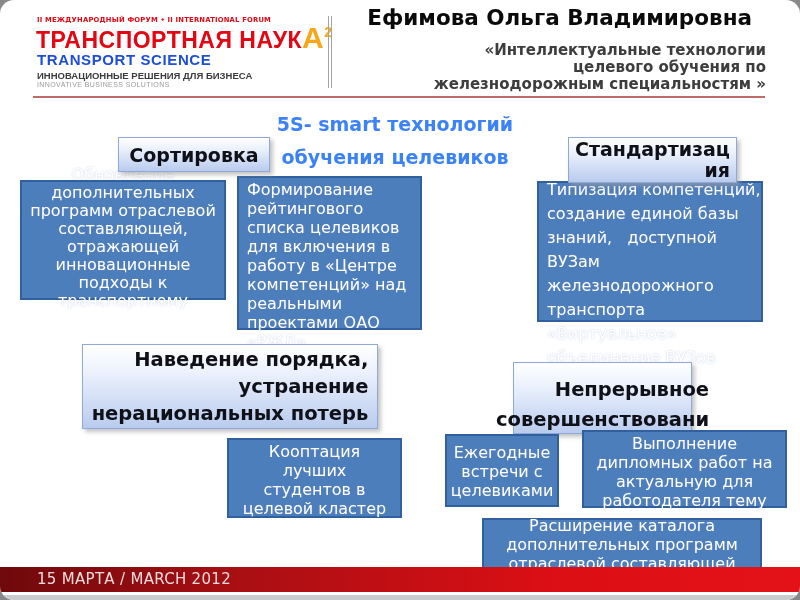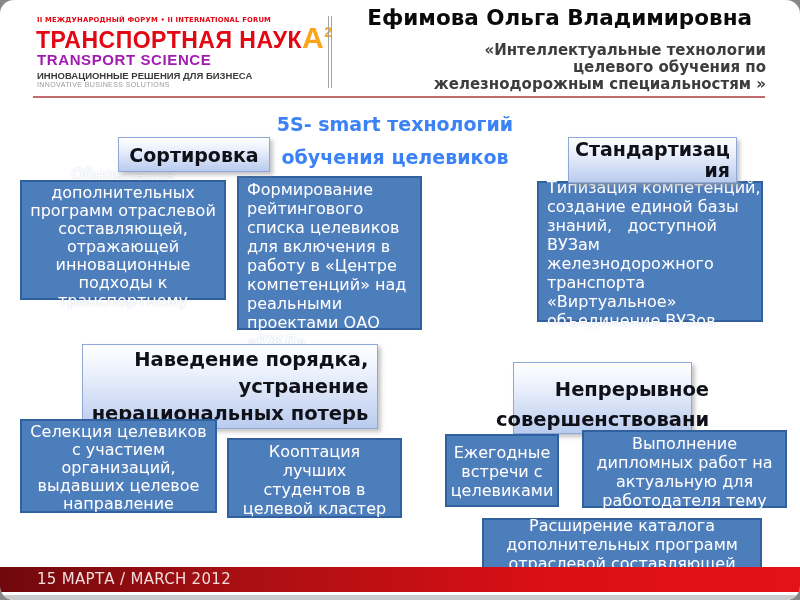--- a/index.html
+++ b/index.html
@@ -7,21 +7,21 @@
          font-family:"DejaVu Sans",sans-serif;border-radius:14px;}
   .abs{position:absolute;}
 
   
   .forum-line{left:37px;top:16px;font-size:6.8px;font-weight:bold;color:#e30613;letter-spacing:.2px;}
   .brand-row{left:36px;top:24px;font-family:"Liberation Sans",sans-serif;font-weight:bold;
              font-size:23px;color:#e30613;letter-spacing:.5px;white-space:nowrap;}
   .brand-a{font-size:30px;color:#f9a61a;line-height:23px;}
   .brand-sup{font-size:14px;color:#f9a61a;vertical-align:11px;}
   .brand-en{left:37px;top:51px;font-family:"Liberation Sans",sans-serif;font-weight:bold;
-            font-size:15px;color:#a21caf;letter-spacing:.6px;}
+            font-size:15px;color:#1d4ed8;letter-spacing:.6px;}
   .tagline-ru{left:37px;top:70px;font-family:"Liberation Sans",sans-serif;font-weight:bold;
               font-size:9.5px;color:#3b3b3b;}
   .tagline-en{left:37px;top:81px;font-family:"Liberation Sans",sans-serif;
               font-size:7px;color:#9a9a9a;letter-spacing:.4px;}
   .v-divider{left:328px;top:16px;width:2px;height:72px;
              border-left:1px solid #a3a3a3;border-right:1px solid #a3a3a3;}
   .author{right:48px;top:5px;font-size:21.5px;font-weight:bold;color:#0a0a0a;white-space:nowrap;}
   .subtitle{right:34px;top:42px;text-align:right;font-size:15px;font-weight:bold;color:#3d3d3d;
             line-height:17px;white-space:pre-wrap;}
   .header-rule{left:33px;top:96px;width:732px;height:2px;background:#c06c6a;}
@@ -43,21 +43,21 @@
 
   
   .card{background:#4d7ebc;border:2px solid #31609e;color:#ffffff;font-size:16px;
         white-space:pre-wrap;text-shadow:0 0 2px rgba(110,140,190,.45);}
   .card .txt{position:absolute;left:0;right:0;}
   .card-update{left:20px;top:180px;width:202px;height:116px;z-index:2;}
   .card-update .txt{top:-16px;text-align:center;line-height:18px;}
   .card-form{left:237px;top:176px;width:181px;height:150px;z-index:2;}
   .card-form .txt{top:2px;left:8px;text-align:left;line-height:19px;}
   .card-typ{left:537px;top:181px;width:222px;height:137px;z-index:2;}
-  .card-typ .txt{top:-5px;left:8px;text-align:left;line-height:19px;}
+  .card-typ .txt{top:-5px;left:8px;text-align:left;line-height:24px;}
   .card-select{left:20px;top:419px;width:193px;height:90px;z-index:4;}
   .card-select .txt{top:2px;text-align:center;line-height:18px;}
   .card-coopt{left:227px;top:438px;width:152px;height:76px;z-index:4;padding-left:19px;}
   .card-coopt .txt{top:2px;text-align:center;line-height:19px;}
   .card-meet{left:445px;top:434px;width:110px;height:69px;z-index:4;}
   .card-meet .txt{top:7px;text-align:center;line-height:19px;}
   .card-diploma{left:582px;top:430px;width:201px;height:74px;z-index:4;}
   .card-diploma .txt{top:2px;text-align:center;line-height:19px;}
   .card-catalog{left:482px;top:518px;width:276px;height:50px;z-index:4;}
   .card-catalog .txt{top:-4px;text-align:center;line-height:19px;}
@@ -123,27 +123,20 @@
   <div class="abs card card-typ">
     <div class="txt">Типизация компетенций,
 создание единой базы
 знаний,   доступной
 ВУЗам
 железнодорожного
 транспорта
 «Виртуальное»
 объединение ВУЗов</div>
   </div>
-  <div class="abs card card-select">
-    <div class="txt">Селекция целевиков
-с участием
-организаций,
-выдавших целевое
-направление</div>
-  </div>
   <div class="abs card card-coopt">
     <div class="txt">Кооптация
 лучших
 студентов в
 целевой кластер</div>
   </div>
   <div class="abs card card-meet">
     <div class="txt">Ежегодные
 встречи с
 целевиками</div>

